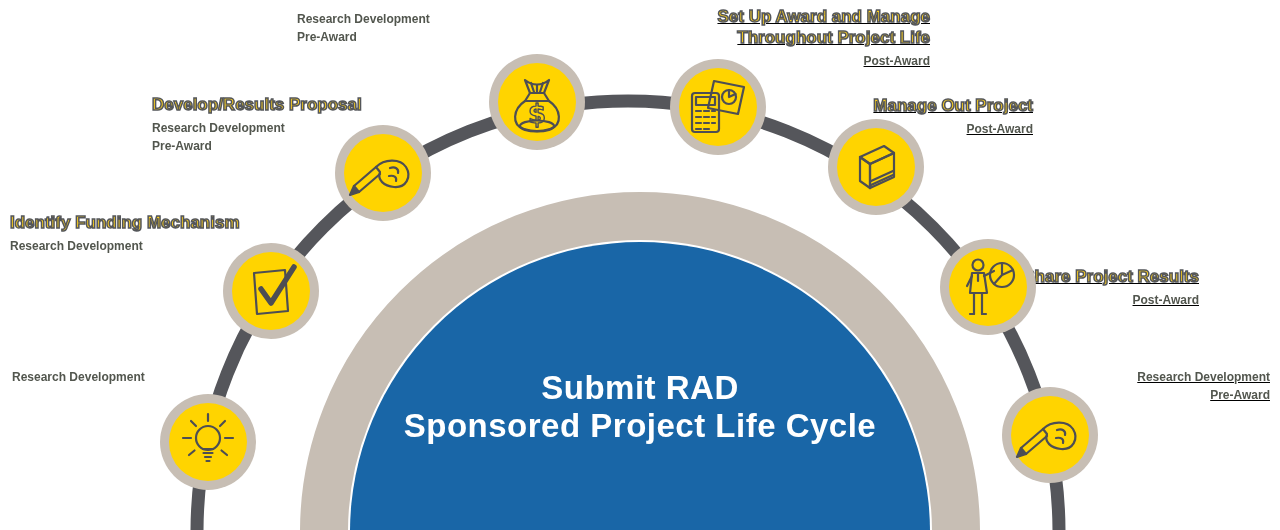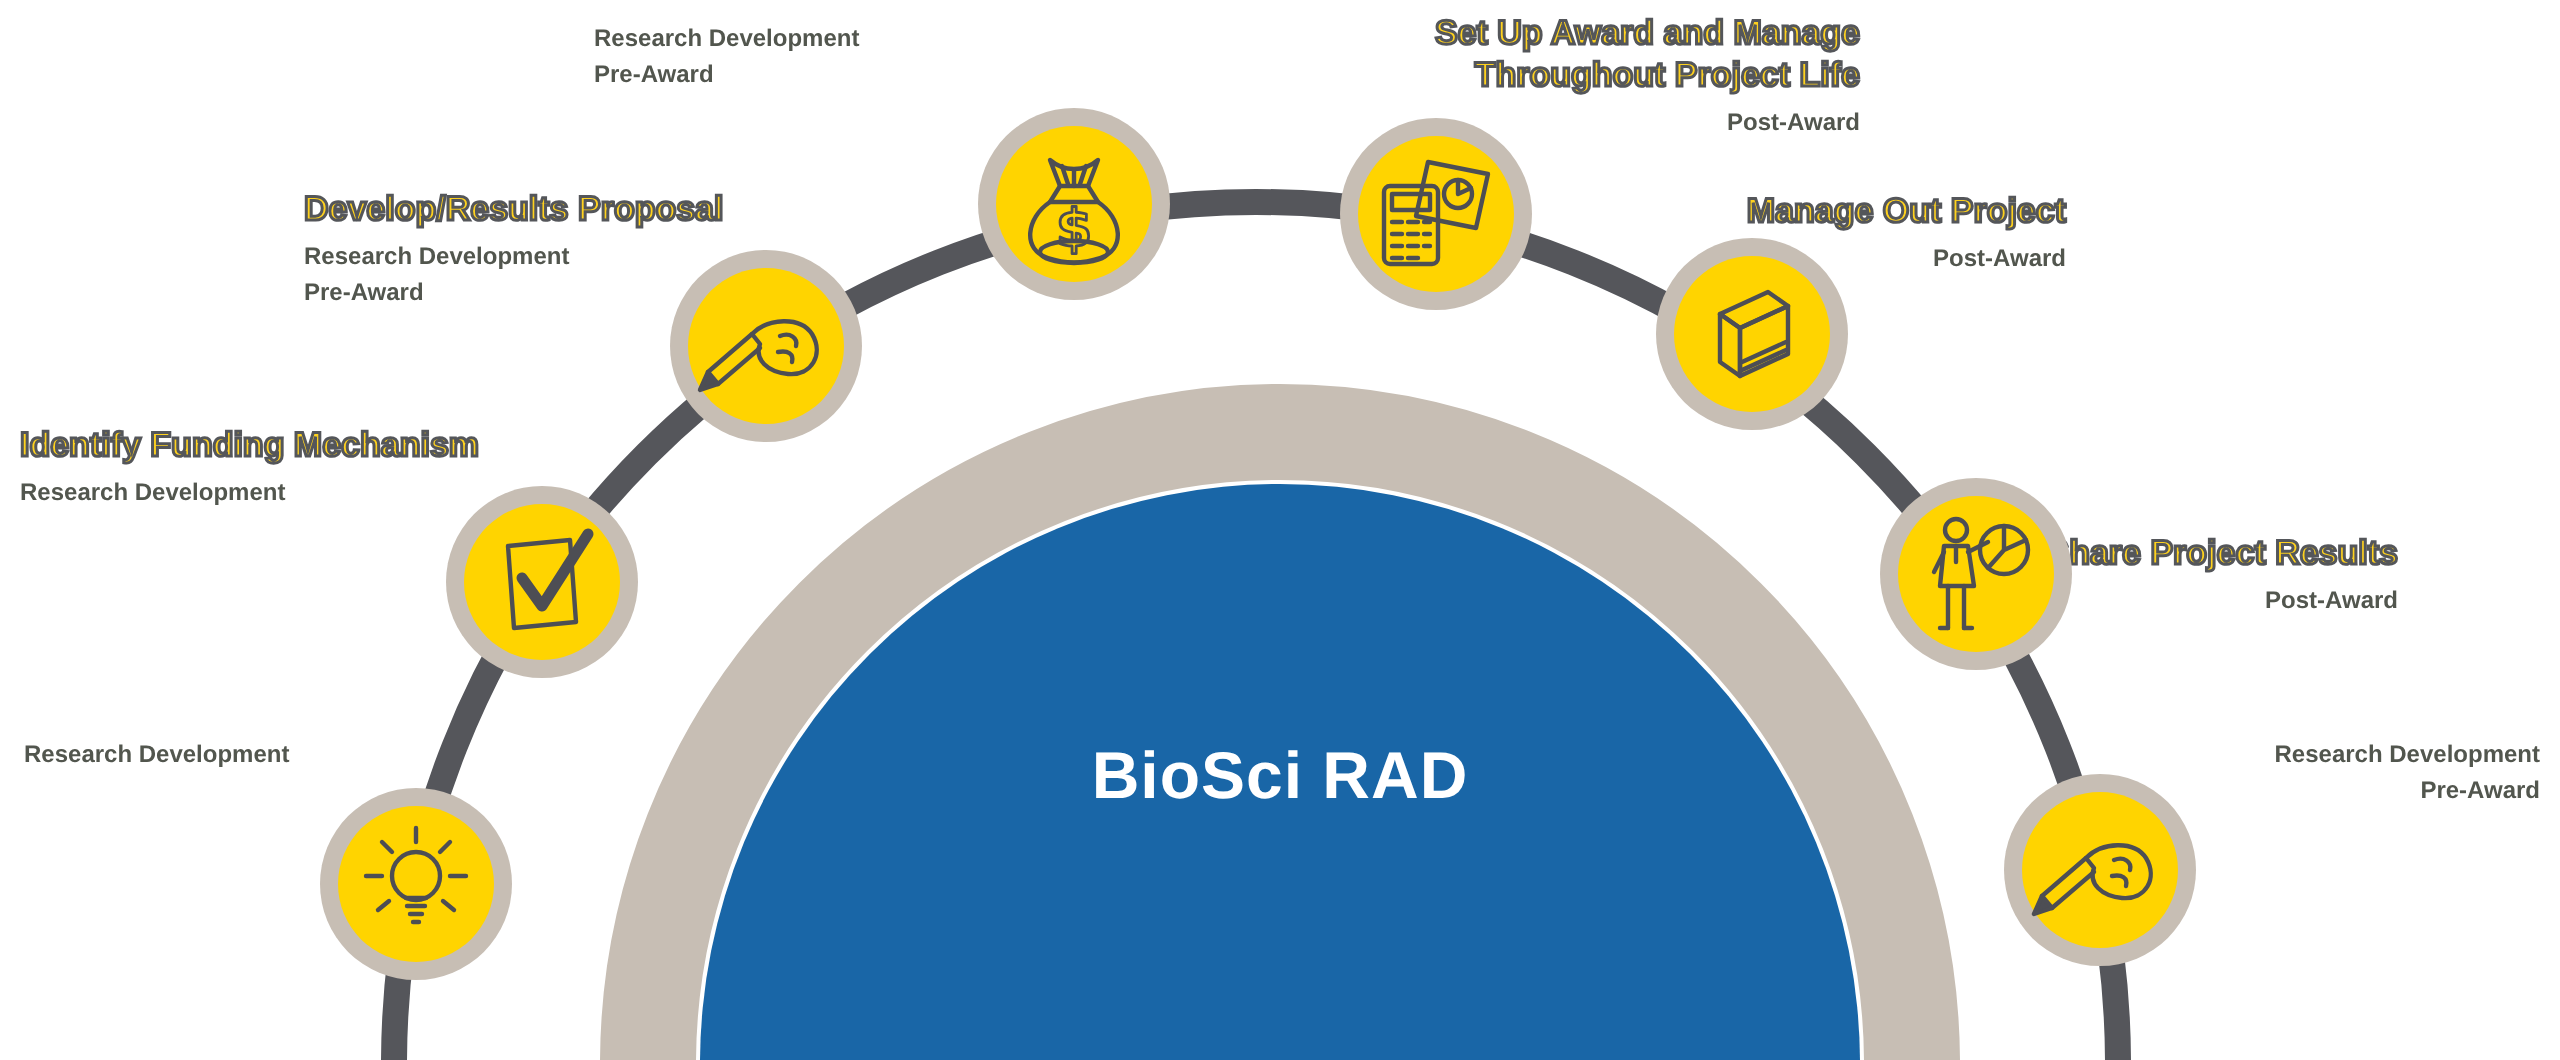--- a/index.html
+++ b/index.html
@@ -16,41 +16,42 @@
     color:var(--center_text);font-weight:bold;font-size:33px;line-height:38px;letter-spacing:.5px;
   }
   .node{position:absolute;width:96px;height:96px;border-radius:50%;background:var(--ring);}
   .node-inner{
     width:78px;height:78px;margin:9px;border-radius:50%;background:var(--yellow);
     display:flex;align-items:center;justify-content:center;
   }
   .node-icon{color:var(--icon_stroke);display:block;}
   .stage-label{position:absolute;}
   .align-left{text-align:left;}
-  .align-right{text-align:right;}
+  .align-right{text-align:right;text-decoration:underline;}
   .stage-title{
     font-weight:bold;font-size:17px;line-height:21px;white-space:pre-line;
     color:var(--label_yellow);-webkit-text-stroke:1.5px var(--label_stroke);
   }
   .stage-subs{margin-top:4px;}
   .stage-sub{font-weight:bold;font-size:12px;line-height:18px;color:var(--sub);}
 </style>
 </head>
 <body>
 
 <div id="canvas">
 
   <svg id="bg-svg" width="1280" height="530" viewBox="0 0 1280 530">
     <path class="bg-arc-line" d="M197 532 A431 431 0 0 1 1059 532" stroke-width="13"></path>
     <circle class="bg-ring" cx="640" cy="532" r="316" stroke-width="48"></circle>
     <path class="bg-semi" d="M350 532 A290 290 0 0 1 930 532 Z"></path>
   </svg>
 
   <div class="center-title">
-    <div>BioSci RAD</div>
+    <div>Submit RAD</div>
+    <div>Sponsored Project Life Cycle</div>
   </div>
 
   <div class="stage-label align-left" style="left:12px;top:364px">
     <div class="stage-subs">
         <div class="stage-sub">Research Development</div>
       </div>
   </div>
 
   <div class="stage-label align-left" style="left:10px;top:212px">
     <div class="stage-title">Identify Funding Mechanism</div>

